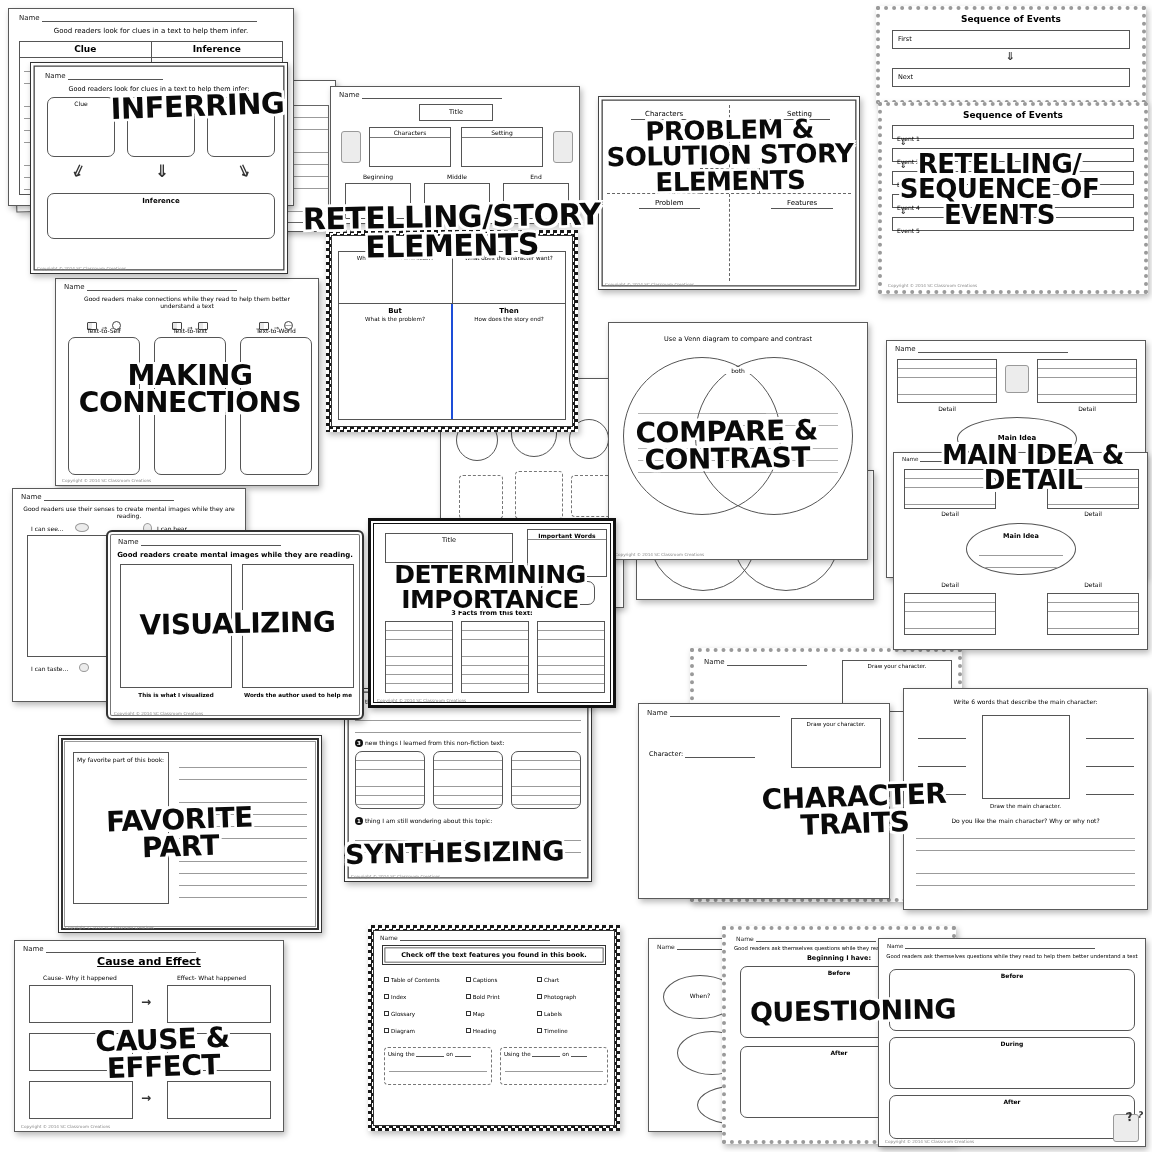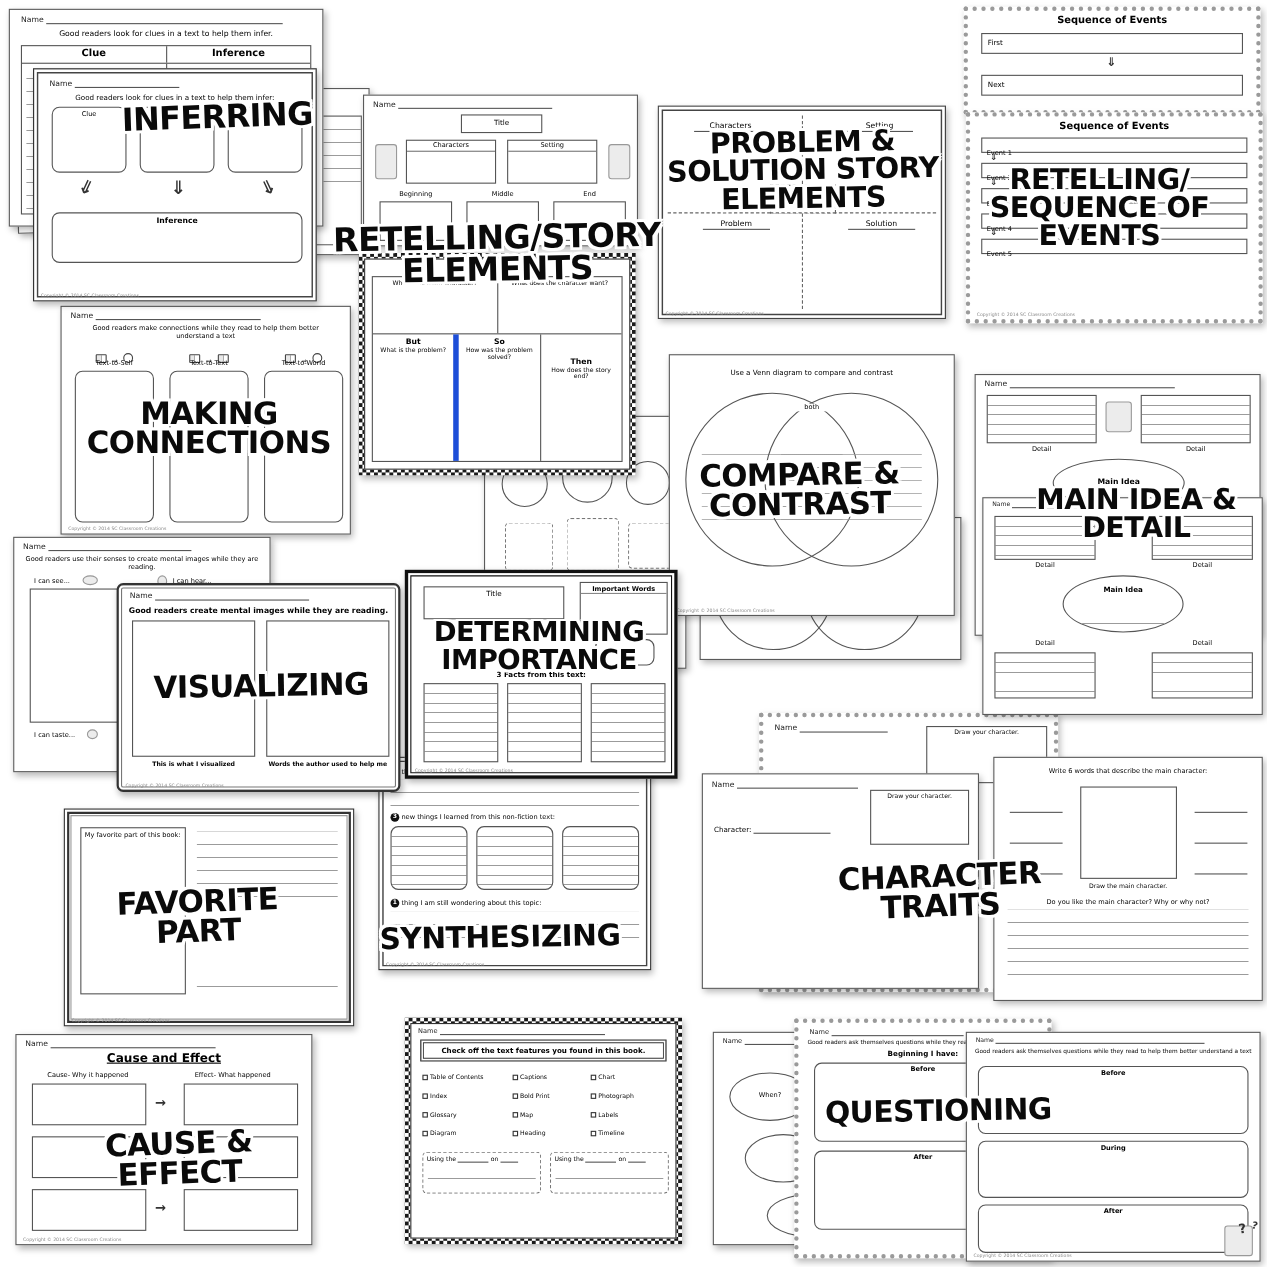--- a/index.html
+++ b/index.html
@@ -107,47 +107,43 @@
 
   <div class="sh checker" style="left:326px;top:230px;width:252px;height:202px;z-index:5;border:none">
     <div class="in">
       <div class="ab t65 b ctr" style="left:0;right:0;top:3px">Title</div>
       <div class="ab" style="left:6px;right:6px;top:15px;bottom:6px;border:1px solid #555">
         <div class="ab" style="left:0;right:0;top:0;height:52px;border-bottom:1px solid #555;display:flex">
           <div class="t55 ctr" style="flex:1;border-right:1px solid #555;padding:3px 4px 0">Who is the main character?</div>
           <div class="t55 ctr" style="flex:1;padding:3px 4px 0">What does the character want?</div>
         </div>
         <div class="ab" style="left:0;right:0;top:52px;bottom:0;display:flex">
-          <div style="flex:1;border-right:5px solid #1d4ed8">
+          <div style="flex:1;border-right:2px solid #1d4ed8">
             <div class="t7 b ctr" style="margin-top:3px">But</div>
             <div class="t55 ctr" style="padding:1px 3px">What is the problem?</div>
           </div>
-          <div style="flex:1;border-right:1px solid #555">
-            <div class="t7 b ctr" style="margin-top:3px">So</div>
-            <div class="t55 ctr" style="padding:1px 3px">How was the problem solved?</div>
-          </div>
           <div style="flex:1">
-            <div class="t7 b ctr" style="margin-top:21px">Then</div>
+            <div class="t7 b ctr" style="margin-top:3px">Then</div>
             <div class="t55 ctr" style="padding:1px 3px">How does the story end?</div>
           </div>
         </div>
       </div>
     </div>
   </div>
 
   <div class="sh dbl" style="left:598px;top:96px;width:262px;height:194px;z-index:1;border:1px solid #444">
     <div class="vdash" style="left:50%;top:8px;bottom:8px"></div>
     <div class="hdash" style="left:8px;right:8px;top:50%"></div>
     <div class="ab t7" style="left:32px;top:13px;border-bottom:1px solid #555;padding:0 14px 1px">Characters</div>
     <div class="ab t7" style="left:170px;top:13px;border-bottom:1px solid #555;padding:0 18px 1px">Setting</div>
     <div class="bx" style="left:101px;top:71px;width:60px;height:26px;border:1px dashed #666;z-index:2">
       <div class="t65 ctr" style="margin-top:7px">Title</div>
     </div>
     <div class="ab t7" style="left:40px;top:102px;border-bottom:1px solid #555;padding:0 16px 1px">Problem</div>
-    <div class="ab t7" style="left:172px;top:102px;border-bottom:1px solid #555;padding:0 16px 1px">Solution</div>
+    <div class="ab t7" style="left:172px;top:102px;border-bottom:1px solid #555;padding:0 16px 1px">Features</div>
     <div class="cp">Copyright © 2014 SC Classroom Creations</div>
   </div>
 
   <div class="sh scallop" style="left:876px;top:6px;width:270px;height:98px;z-index:1;overflow:hidden">
     <div class="ab t9 b ctr" style="left:0;right:0;top:4px">Sequence of Events</div>
     <div class="bx" style="left:12px;right:12px;top:20px;height:19px">
       <div class="t65" style="margin:4px 0 0 5px">First</div>
     </div>
     <div class="arrowdn" style="left:48%;top:40px;font-size:11px">⇓</div>
     <div class="bx" style="left:12px;right:12px;top:58px;height:19px">

